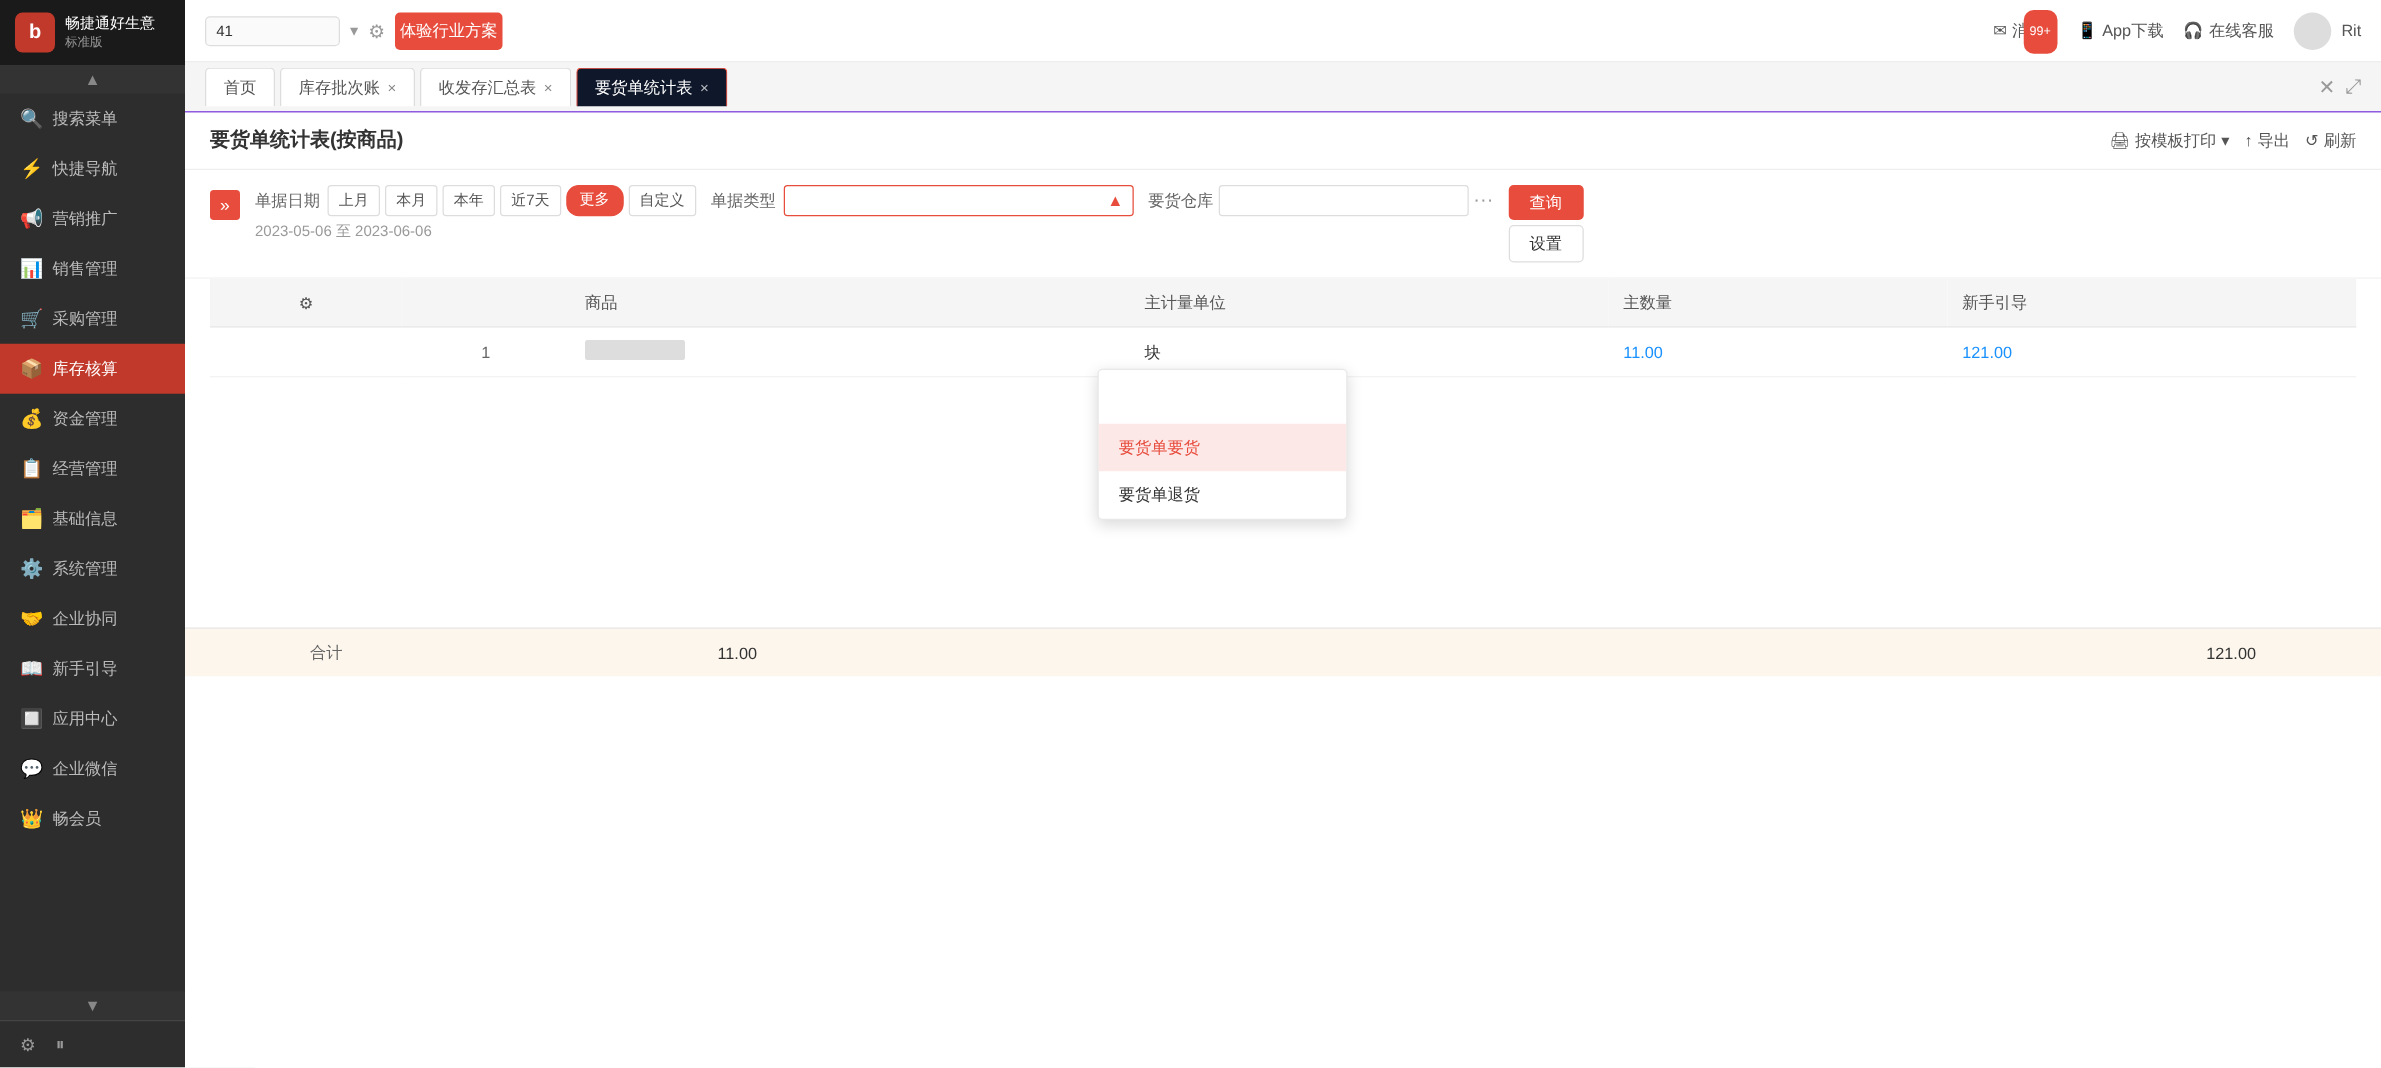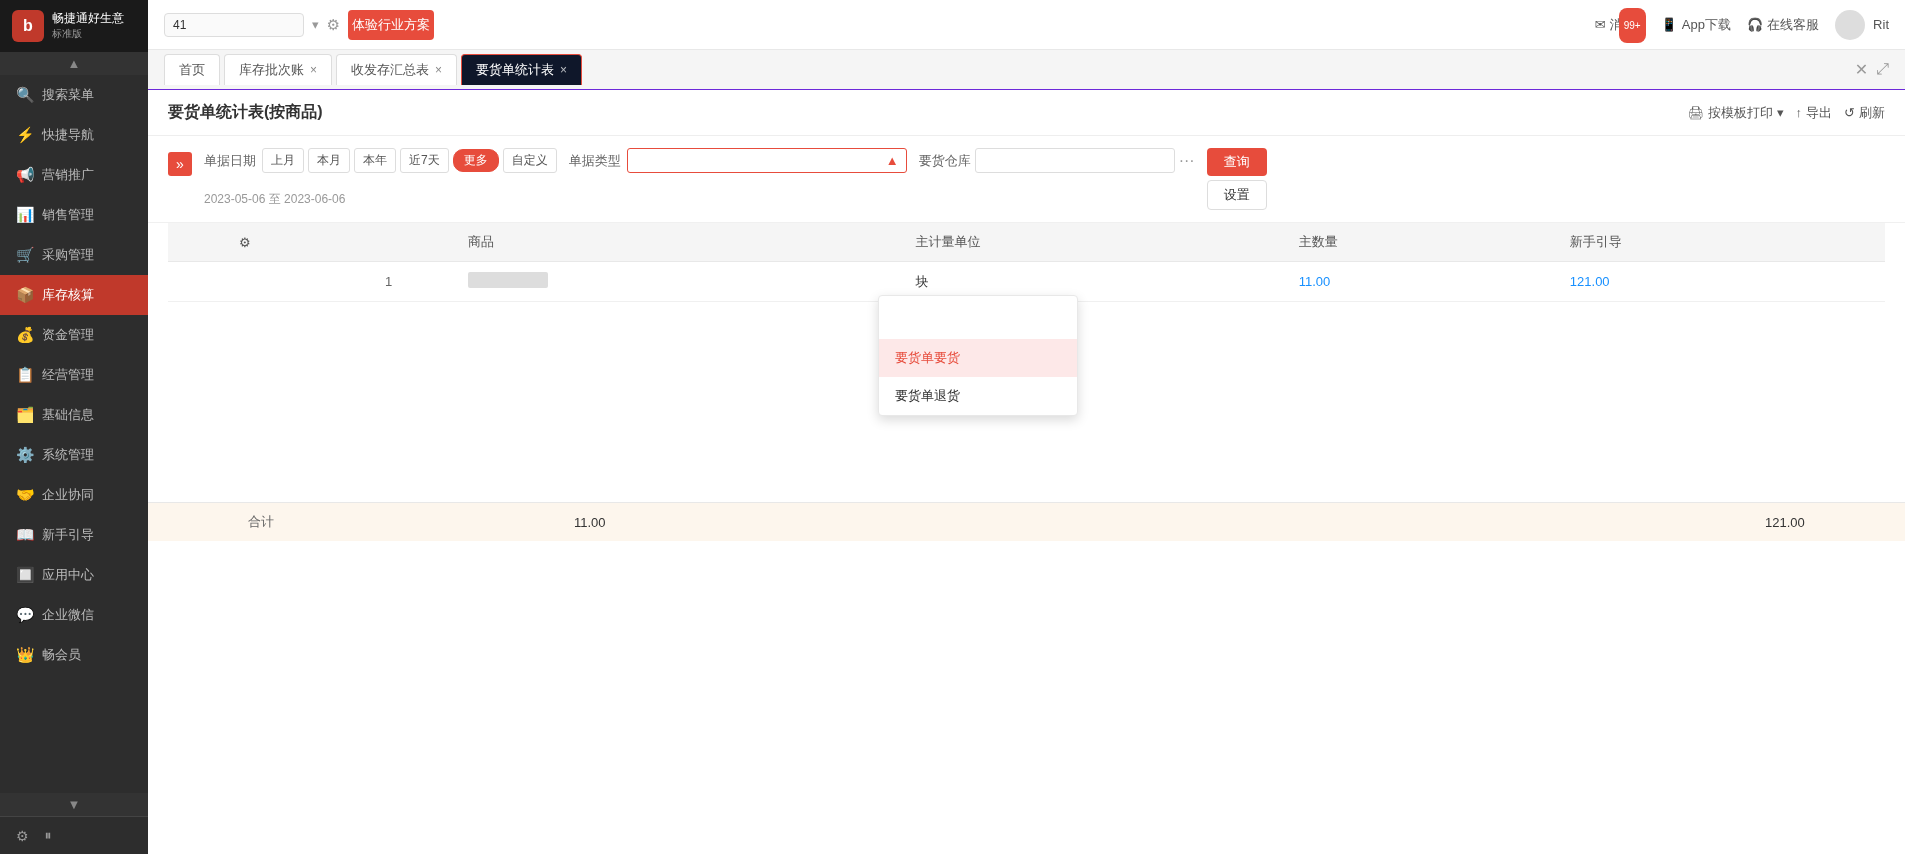--- a/index.html
+++ b/index.html
@@ -105,21 +105,21 @@
       align-items: center;
       gap: 8px;
       flex: 1;
     }
     .breadcrumb-input {
       border: 1px solid #ddd;
       border-radius: 4px;
       padding: 4px 8px;
       font-size: 12px;
       color: #333;
-      width: 140px;
+      width: 108px;
       background: #fafafa;
     }
     .topbar-btn-red {
       background: #e74c3c;
       color: white;
       border: none;
       border-radius: 4px;
       padding: 6px 4px;
       font-size: 13px;
       cursor: pointer;
@@ -271,21 +271,20 @@
       align-items: center;
       gap: 6px;
     }
     .filter-label {
       color: #666;
       font-size: 13px;
       white-space: nowrap;
     }
     .date-shortcuts {
       display: flex;
-      align-items: center;
       gap: 4px;
     }
     .date-btn {
       padding: 3px 8px;
       border: 1px solid #ddd;
       border-radius: 3px;
       background: white;
       cursor: pointer;
       font-size: 12px;
       color: #555;
@@ -298,21 +297,21 @@
       padding: 2px 10px;
     }
     .date-range-text {
       font-size: 12px;
       color: #999;
       margin-top: 2px;
     }
     .filter-section {
       display: flex;
       flex-direction: column;
-      gap: 16px;
+      gap: 2px;
     }
 
     .filter-input-wrapper {
       position: relative;
       display: flex;
       align-items: center;
     }
     .filter-input {
       border: 1px solid #e74c3c;
       border-radius: 3px;

